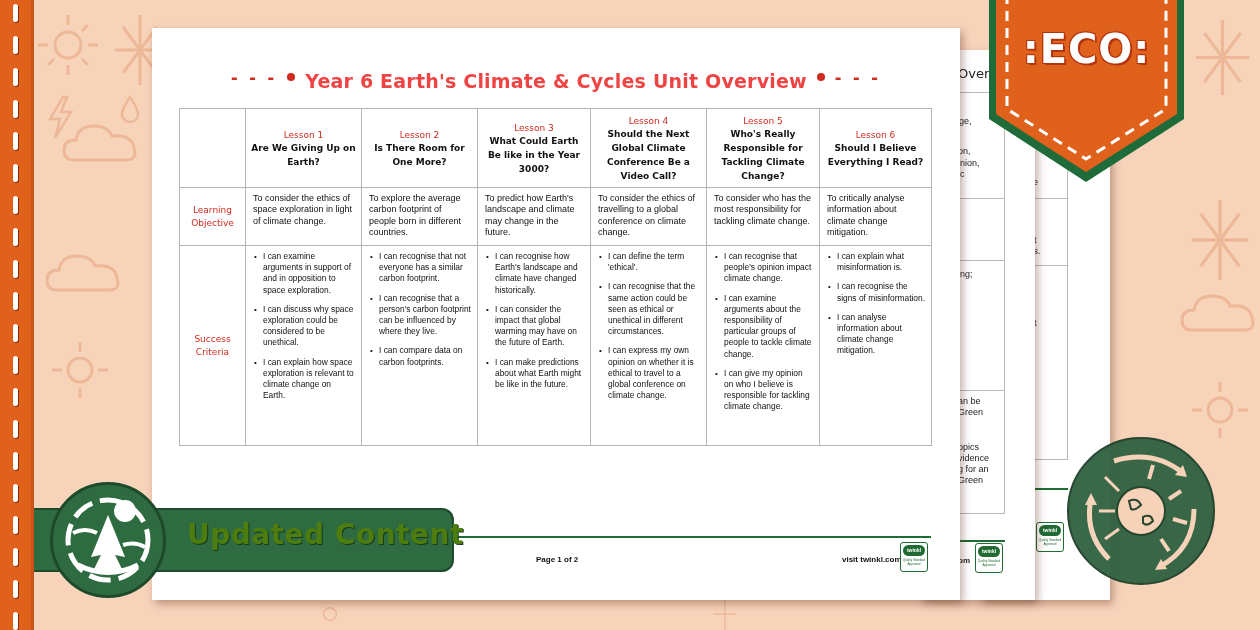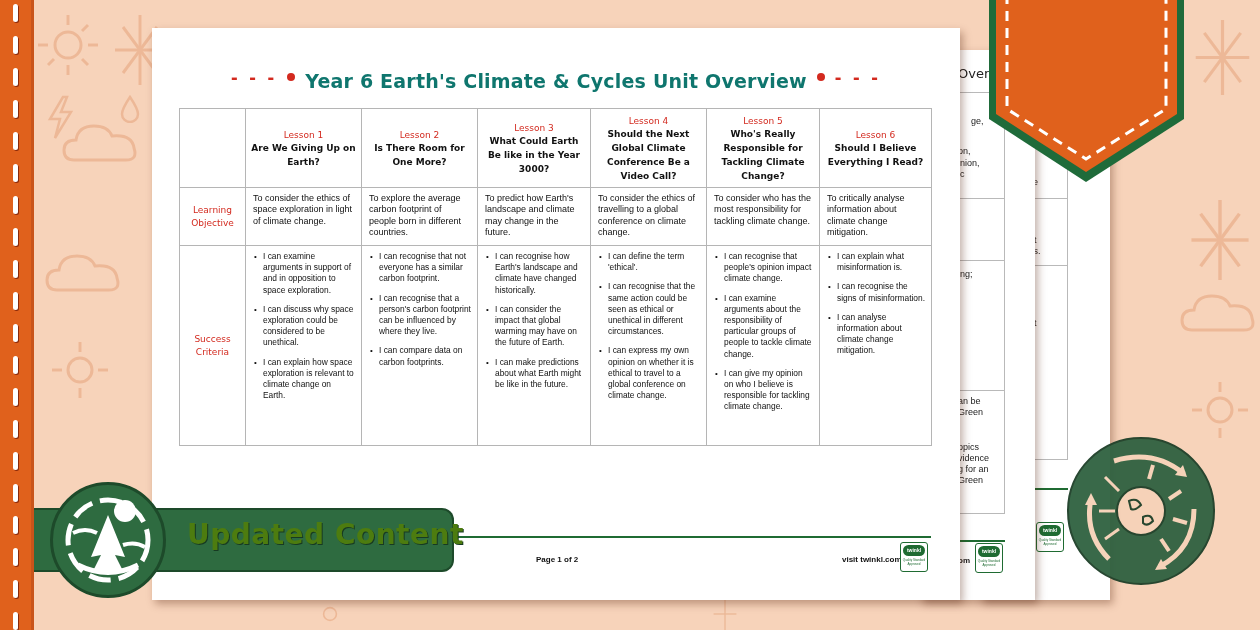--- a/index.html
+++ b/index.html
@@ -36,21 +36,21 @@
   .ghost-table { position: absolute; border: 1px solid #b9b9b9; }
   .ghost-hline { position: absolute; height: 1px; background: #b9b9b9; }
 
   .title-row {
     position: absolute; left: 0; top: 62px; width: 808px; height: 30px;
     display: flex; align-items: center; justify-content: center; gap: 10px;
   }
   .dash { color: #d32a1f; font-size: 20px; font-weight: bold; letter-spacing: 3px; }
   .dot { width: 8px; height: 8px; border-radius: 50%; background: #d32a1f; }
   .doc-title {
-    font-family: "DejaVu Sans", sans-serif; font-size: 19px; color: #0f766e;
+    font-family: "DejaVu Sans", sans-serif; font-size: 19px; color: #ef4444;
     font-weight: bold; letter-spacing: 0.2px; margin-top: 8px;
   }
 
   table.overview {
     position: absolute; left: 27px; top: 80px; width: 752px;
     border-collapse: collapse; table-layout: fixed;
   }
   table.overview td, table.overview th {
     border: 1px solid #b5b5b5; vertical-align: top; font-weight: normal;
   }
@@ -236,21 +236,21 @@
     <div class="qa">Quality Standard Approved</div>
   </div>
 </div>
 
 <div class="page page2">
   <div class="ghost-text" style="left:38px;top:16px;font-size:13px;line-height:15px;font-family:'DejaVu Sans',sans-serif;">Overv</div>
   <div class="ghost-table" style="left:0;top:42px;width:85px;height:422px;border-left:none;"></div>
   <div class="ghost-hline" style="left:0;top:148px;width:85px"></div>
   <div class="ghost-hline" style="left:0;top:210px;width:85px"></div>
   <div class="ghost-hline" style="left:0;top:340px;width:85px"></div>
-  <div class="ghost-text" style="left:51px;top:66px">ge,</div>
+  <div class="ghost-text" style="left:39px;top:66px">ge,</div>
   <div class="ghost-text" style="left:38px;top:77px">,</div>
   <div class="ghost-text" style="left:38px;top:96px">on,</div>
   <div class="ghost-text" style="left:38px;top:108px">inion,</div>
   <div class="ghost-text" style="left:38px;top:119px">ic</div>
   <div class="ghost-text" style="left:38px;top:219px">ing;</div>
   <div class="ghost-text" style="left:38px;top:346px">an be</div>
   <div class="ghost-text" style="left:38px;top:357px">Green</div>
   <div class="ghost-text" style="left:38px;top:392px">opics</div>
   <div class="ghost-text" style="left:38px;top:403px">vidence</div>
   <div class="ghost-text" style="left:38px;top:414px">g for an</div>
@@ -375,20 +375,21 @@
     <div class="qa">Quality Standard Approved</div>
   </div>
 </div>
 
 <div class="eco-banner">
   <svg width="195" height="190" viewBox="0 0 195 190" style="position:absolute;left:0;top:0">
     <polygon points="0,0 195,0 195,125 97,188 0,125" fill="#1f6b3a"></polygon>
     <polygon points="7,0 188,0 188,120 97,178 7,120" fill="#e0611c"></polygon>
     <polyline points="18,0 18,115 97,165 177,115 177,0" fill="none" stroke="#fff" stroke-width="3" stroke-dasharray="10 7"></polyline>
   </svg>
+  <div class="eco-title">:ECO:</div>
 </div>
 
 <div class="updated-bar"></div>
 <div class="updated-text">Updated Content</div>
 <div class="updated-badge">
   <svg width="110" height="110" viewBox="0 0 110 110" style="position:absolute;left:0;top:0">
     <circle cx="55" cy="55" r="40" fill="none" stroke="#fff" stroke-width="5" stroke-dasharray="22 8"></circle>
     <circle cx="72" cy="26" r="11" fill="#fff"></circle>
     <polygon points="55,30 38,72 48,70 40,86 70,86 62,70 72,72" fill="#fff"></polygon>
     <path d="M20 48 Q32 42 44 48" fill="none" stroke="#fff" stroke-width="4"></path>

